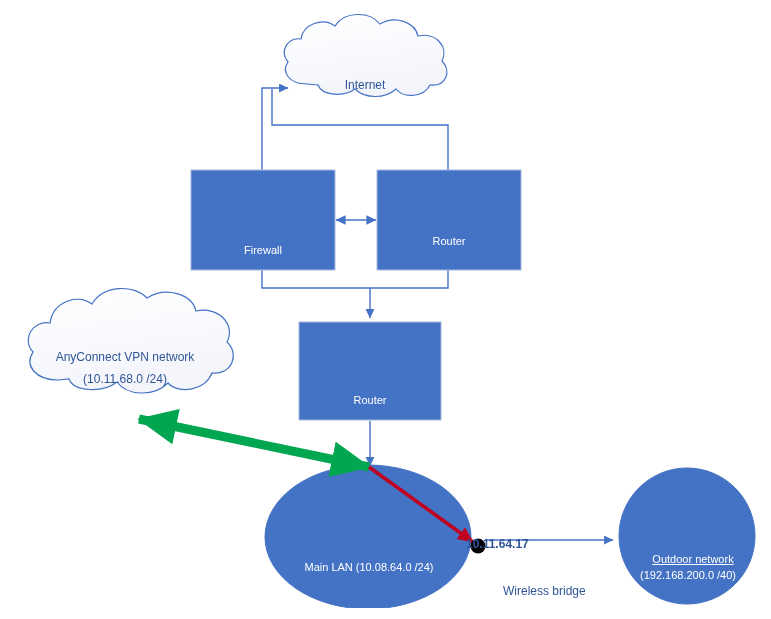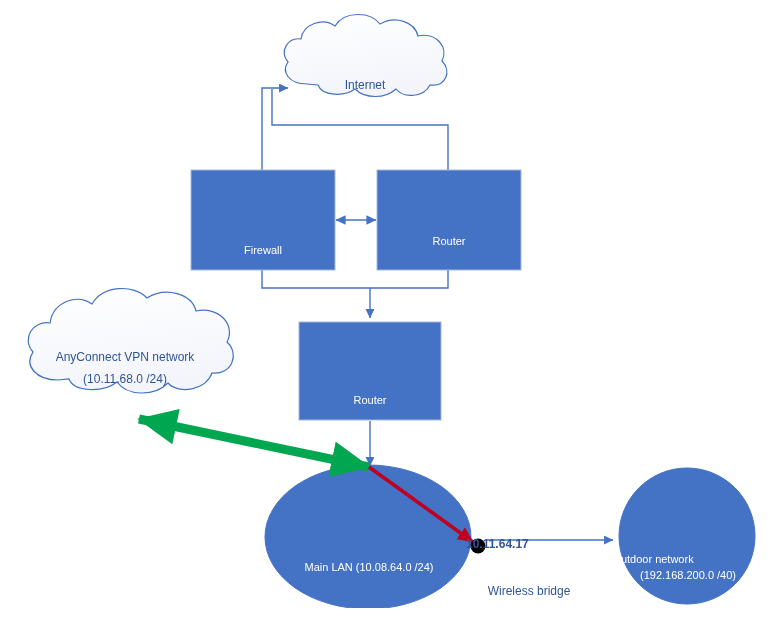--- a/index.html
+++ b/index.html
@@ -117,23 +117,23 @@
 
 <div class="lbl lbl-white" style="left:387px;top:205px;width:124px;">Router</div>
 
 <div class="lbl lbl-white" style="left:309px;top:364px;width:122px;">Router</div>
 
 <div class="lbl lbl-blue" style="left:30px;top:321px;width:190px;">AnyConnect VPN network</div>
 <div class="lbl lbl-blue" style="left:30px;top:343px;width:190px;">(10.11.68.0 /24)</div>
 
 <div class="lbl lbl-white" style="left:278px;top:531px;width:182px;">Main LAN (10.08.64.0 /24)</div>
 
-<div class="lbl lbl-white" style="left:582px;top:523px;width:142px;">Outdoor network</div>
+<div class="lbl lbl-white" style="left:622px;top:523px;width:142px;text-decoration:underline;">Outdoor network</div>
 <div class="lbl lbl-white" style="left:612px;top:539px;width:152px;">(192.168.200.0 /40)</div>
 
 <div class="lbl lbl-blue" style="left:466px;top:508px;width:110px;text-align:left;font-weight:bold;">10.11.64.17</div>
 
-<div class="lbl lbl-blue" style="left:464px;top:555px;width:130px;text-align:center;">Wireless bridge</div>
+<div class="lbl lbl-blue" style="left:503px;top:555px;width:130px;text-align:left;">Wireless bridge</div>
 
 <div class="bottom-strip">
   
   
 </div>
 
 </body></html>

